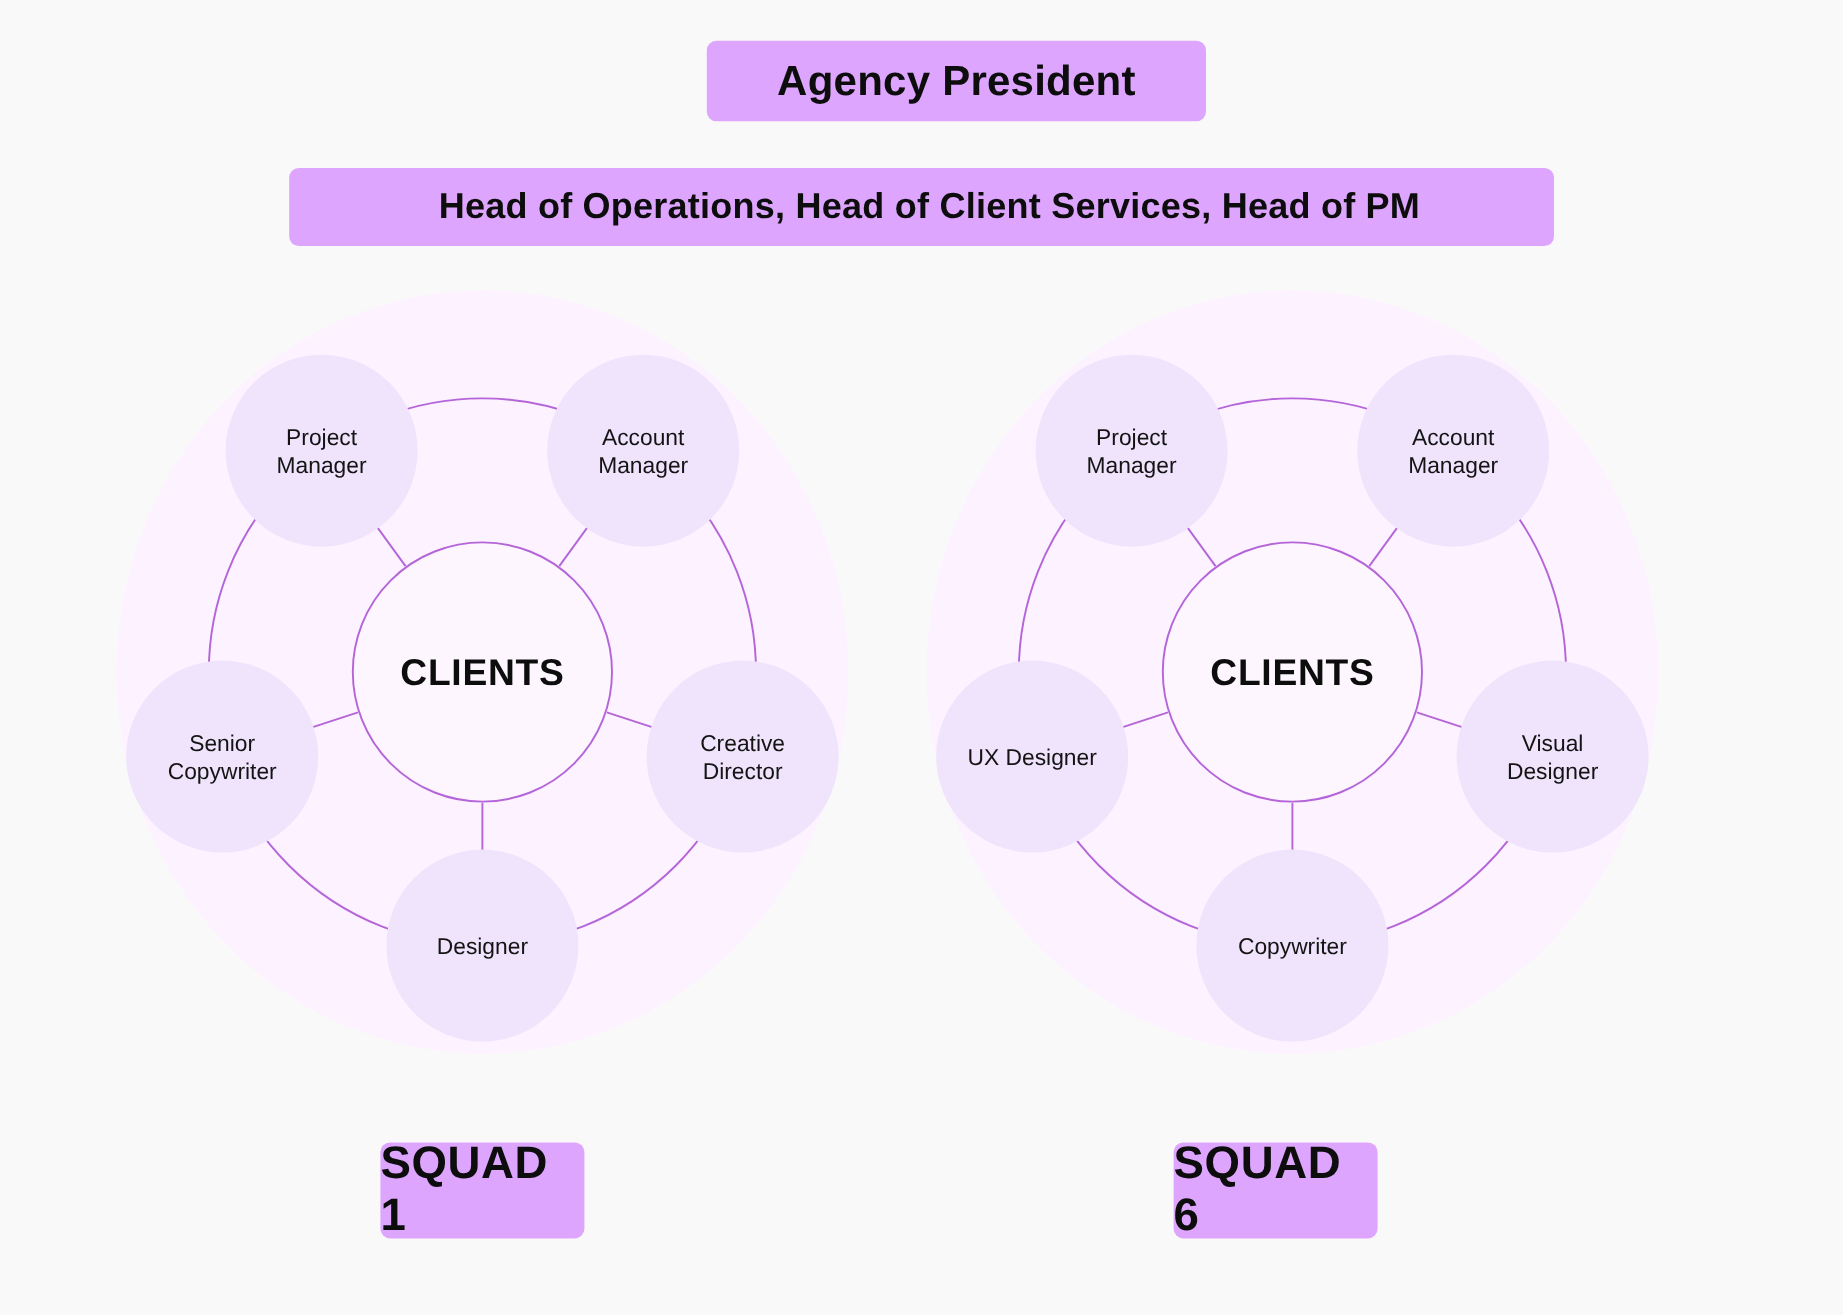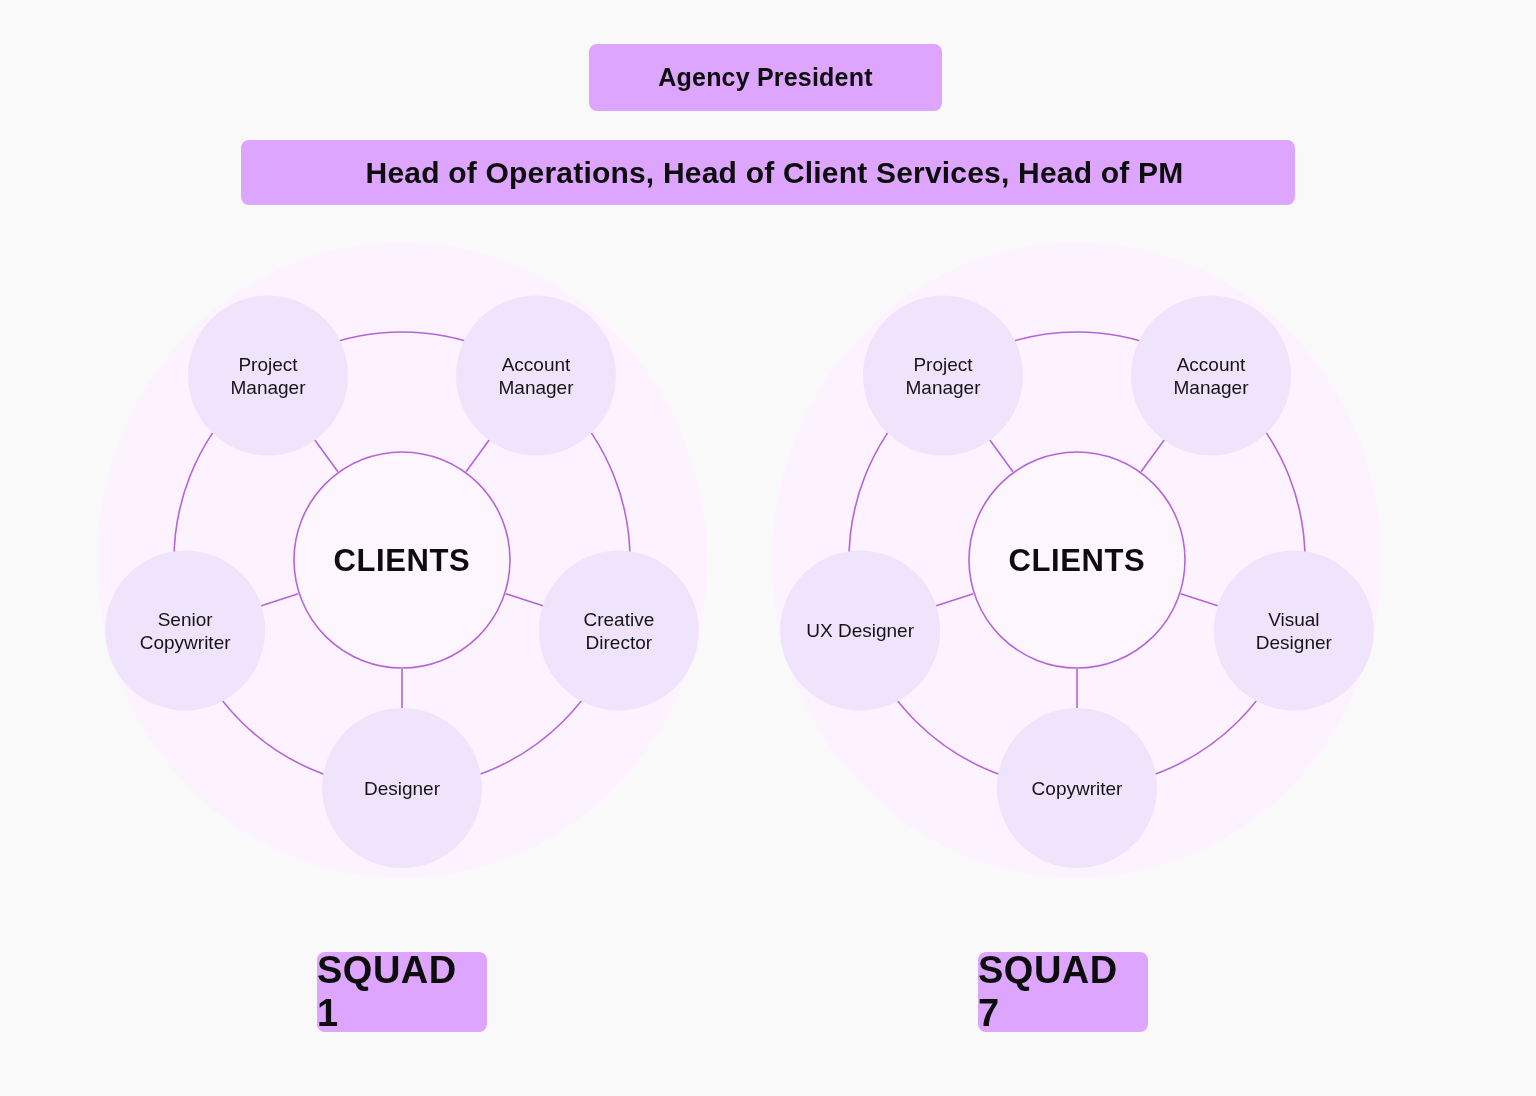--- a/index.html
+++ b/index.html
@@ -32,24 +32,24 @@
     align-items: center;
     justify-content: center;
     color: #0d0d0d;
     font-weight: bold;
     letter-spacing: 0.2px;
     box-sizing: border-box;
   }
 
   #banner-president {
     left: 589px;
-    top: 44px;
-    width: 353px;
+    top: 34px;
+    width: 416px;
     height: 67px;
-    font-size: 25px;
+    font-size: 35px;
   }
 
   #banner-heads {
     left: 241px;
     top: 140px;
     width: 1054px;
     height: 65px;
     font-size: 30px;
     padding-left: 13px;
   }
@@ -159,15 +159,15 @@
       <text x="329.99999999999994" y="563" class="node-label">Copywriter</text>
       <circle cx="546.840885715295" cy="398.4558747174881" r="80" class="node-disc"></circle>
       <text x="546.840885715295" y="393.9558747174881" class="node-label">Visual</text>
       <text x="546.840885715295" y="416.9558747174881" class="node-label">Designer</text>
       <circle cx="330" cy="328" r="108" class="hub-disc"></circle>
       <text x="330" y="339" class="hub-label">CLIENTS</text>
     </svg>
 
   <div class="squad-badge" id="squad-badge-1">SQUAD 1</div>
 
-  <div class="squad-badge" id="squad-badge-2">SQUAD 7</div>
+  <div class="squad-badge" id="squad-badge-2">SQUAD 6</div>
 
 </div>
 
 </body></html>

